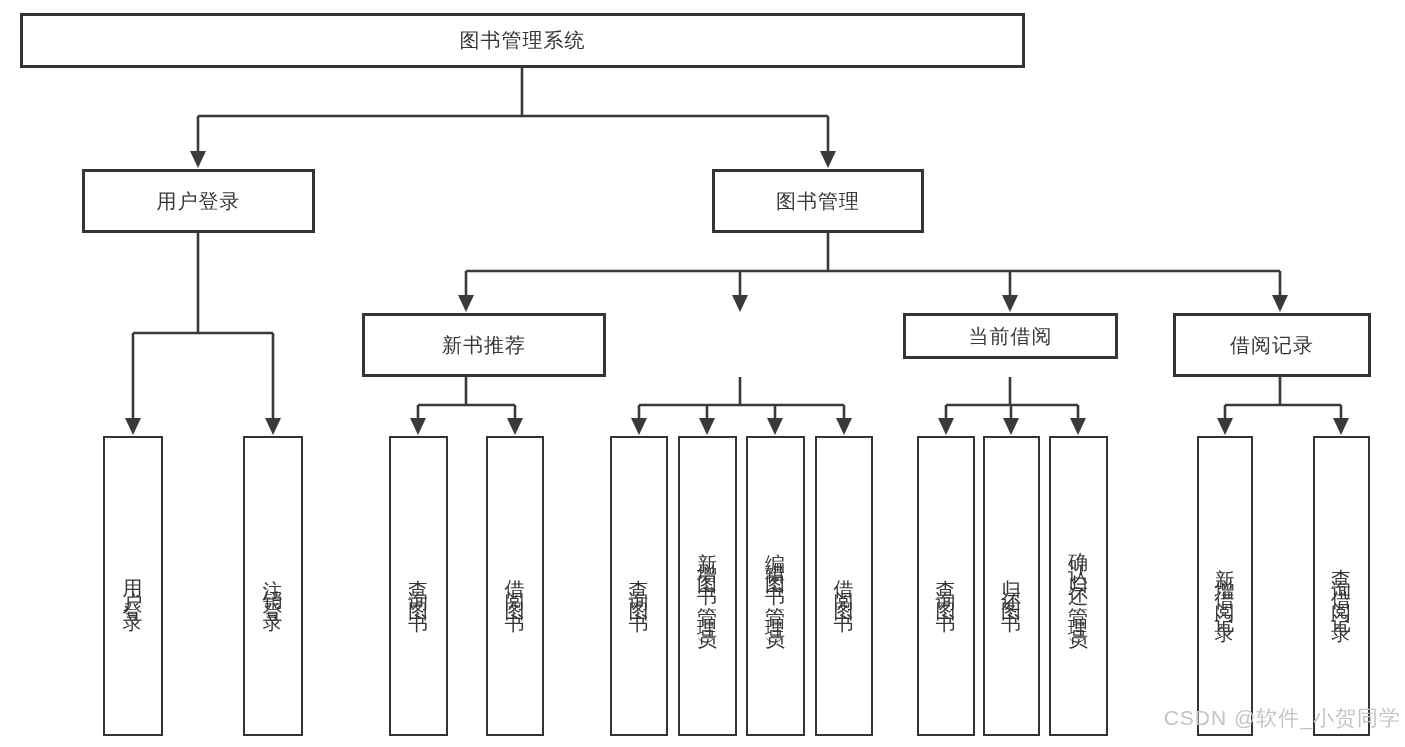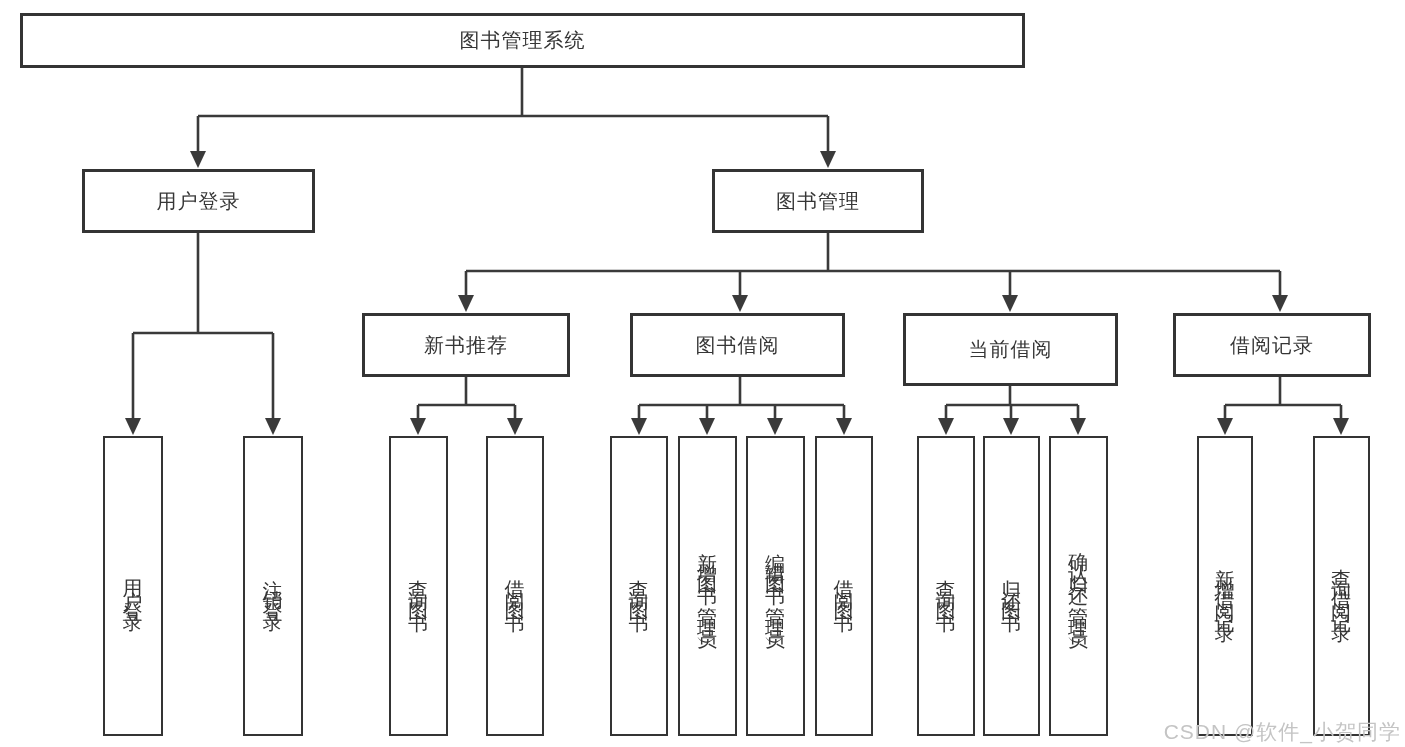--- a/index.html
+++ b/index.html
@@ -30,21 +30,21 @@
     writing-mode:vertical-rl;
     text-orientation:mixed;
     font-size:20px;
     line-height:1.1;
     letter-spacing:11px;
     color:#363636;
     white-space:nowrap;
   }
   .watermark{
     position:absolute;
-    right:4px;bottom:1px;
+    right:4px;bottom:15px;
     font-size:21px;
     letter-spacing:1px;
     color:#c4c4c4;
     white-space:nowrap;
     text-align:center;
   }
 </style>
 </head>
 <body>
 
@@ -87,27 +87,24 @@
     <span class="hlabel">图书管理系统</span>
   </div>
 
   <div class="node" style="left:82px;top:169px;width:233px;height:64px">
     <span class="hlabel">用户登录</span>
   </div>
   <div class="node" style="left:712px;top:169px;width:212px;height:64px">
     <span class="hlabel">图书管理</span>
   </div>
 
-  <div class="node" style="left:362px;top:313px;width:208px;height:64px">
+  <div class="node" style="left:362px;top:313px;width:244px;height:64px">
     <span class="hlabel">新书推荐</span>
   </div>
-  <div class="node" style="left:630px;top:313px;width:215px;height:64px">
-    <span class="hlabel">图书借阅</span>
-  </div>
-  <div class="node" style="left:903px;top:313px;width:215px;height:73px">
+  <div class="node" style="left:903px;top:313px;width:215px;height:46px">
     <span class="hlabel">当前借阅</span>
   </div>
   <div class="node" style="left:1173px;top:313px;width:198px;height:64px">
     <span class="hlabel">借阅记录</span>
   </div>
 
   <div class="node leaf" style="left:103px;top:436px;width:60px;height:300px">
     <span class="vlabel">用户登录</span>
   </div>
   <div class="node leaf" style="left:243px;top:436px;width:60px;height:300px">

